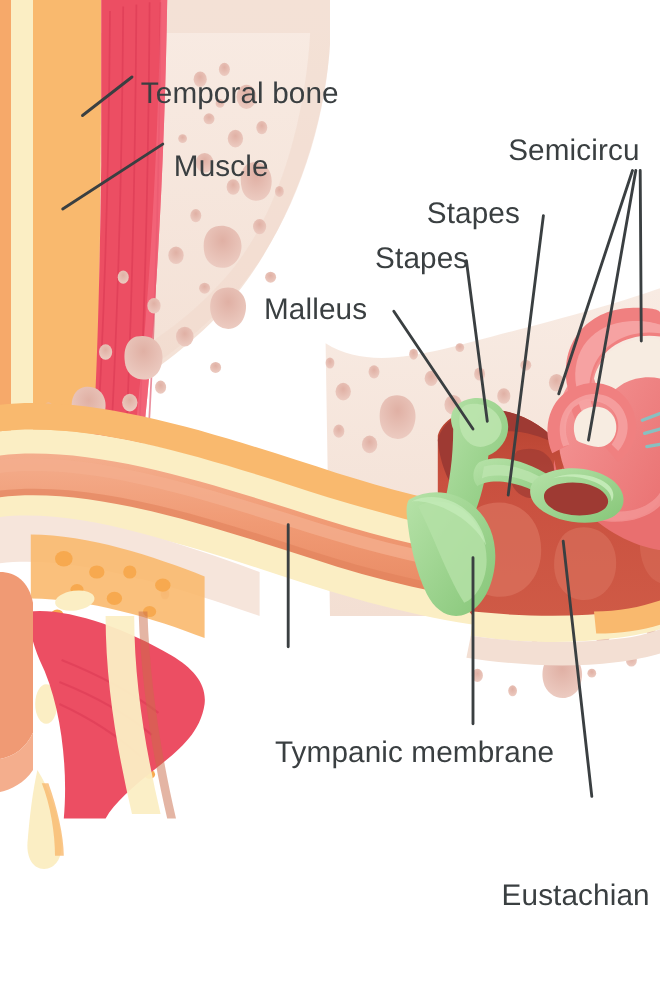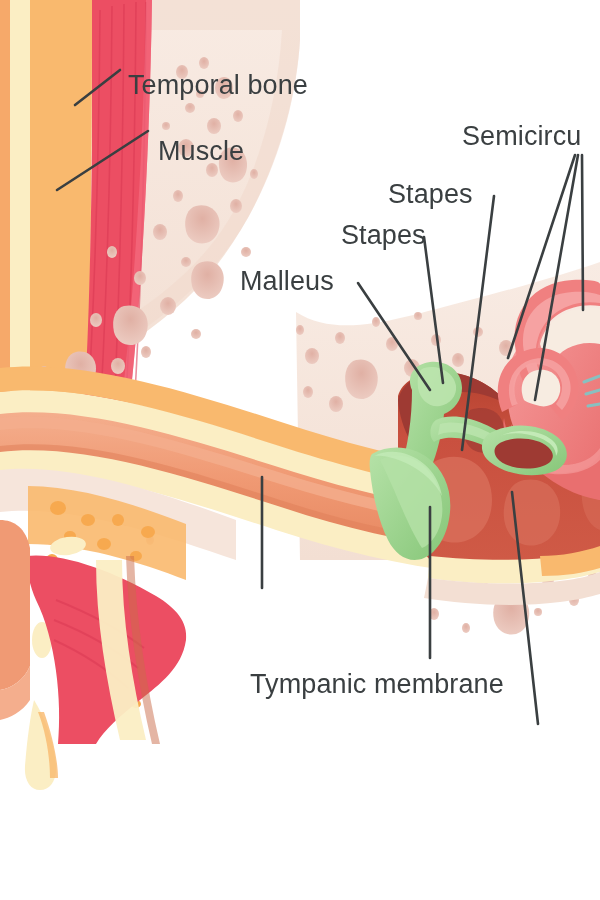--- a/index.html
+++ b/index.html
@@ -520,14 +520,15 @@
   <div class="label" style="left:462px; top:123px;">Semicircu</div>
 
   <div class="label" style="left:341px; top:222px;">Stapes</div>
 
   <div class="label" style="left:240px; top:268px;">Malleus</div>
 
 
   <div class="label" style="left:222px; top:671px;margin-left:28px;">Tympanic membrane</div>
 
 
+  <div class="label" style="left:456px; top:801px;">Eustachian</div>
 
 </div>
 
 </body></html>

